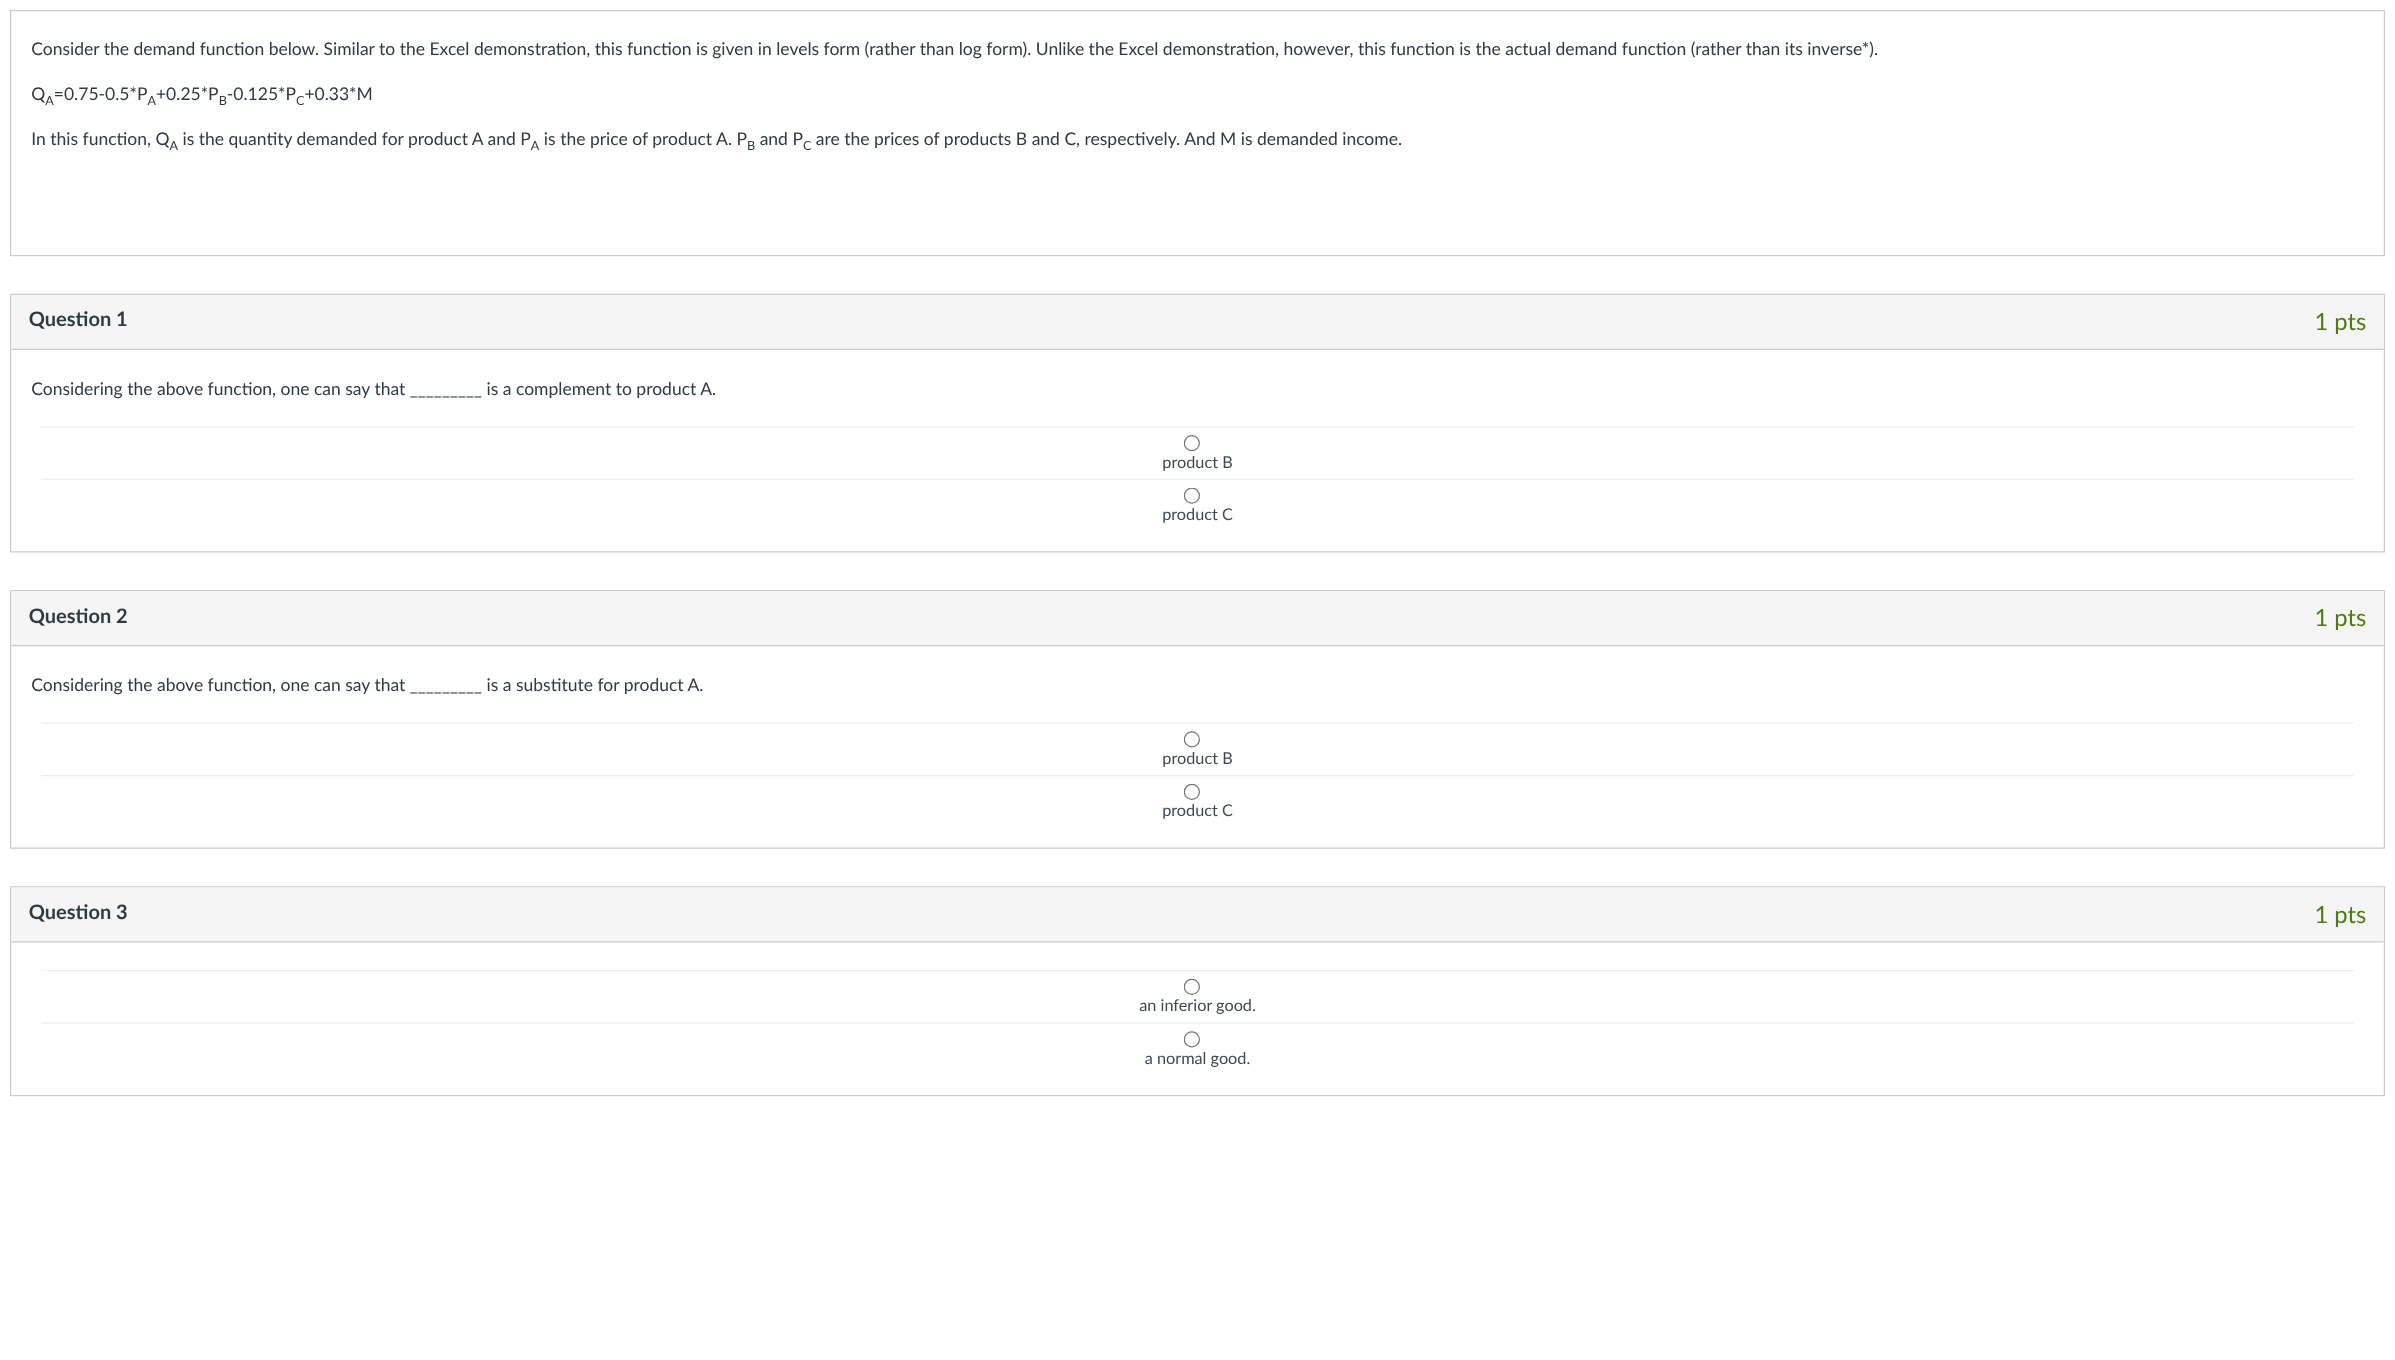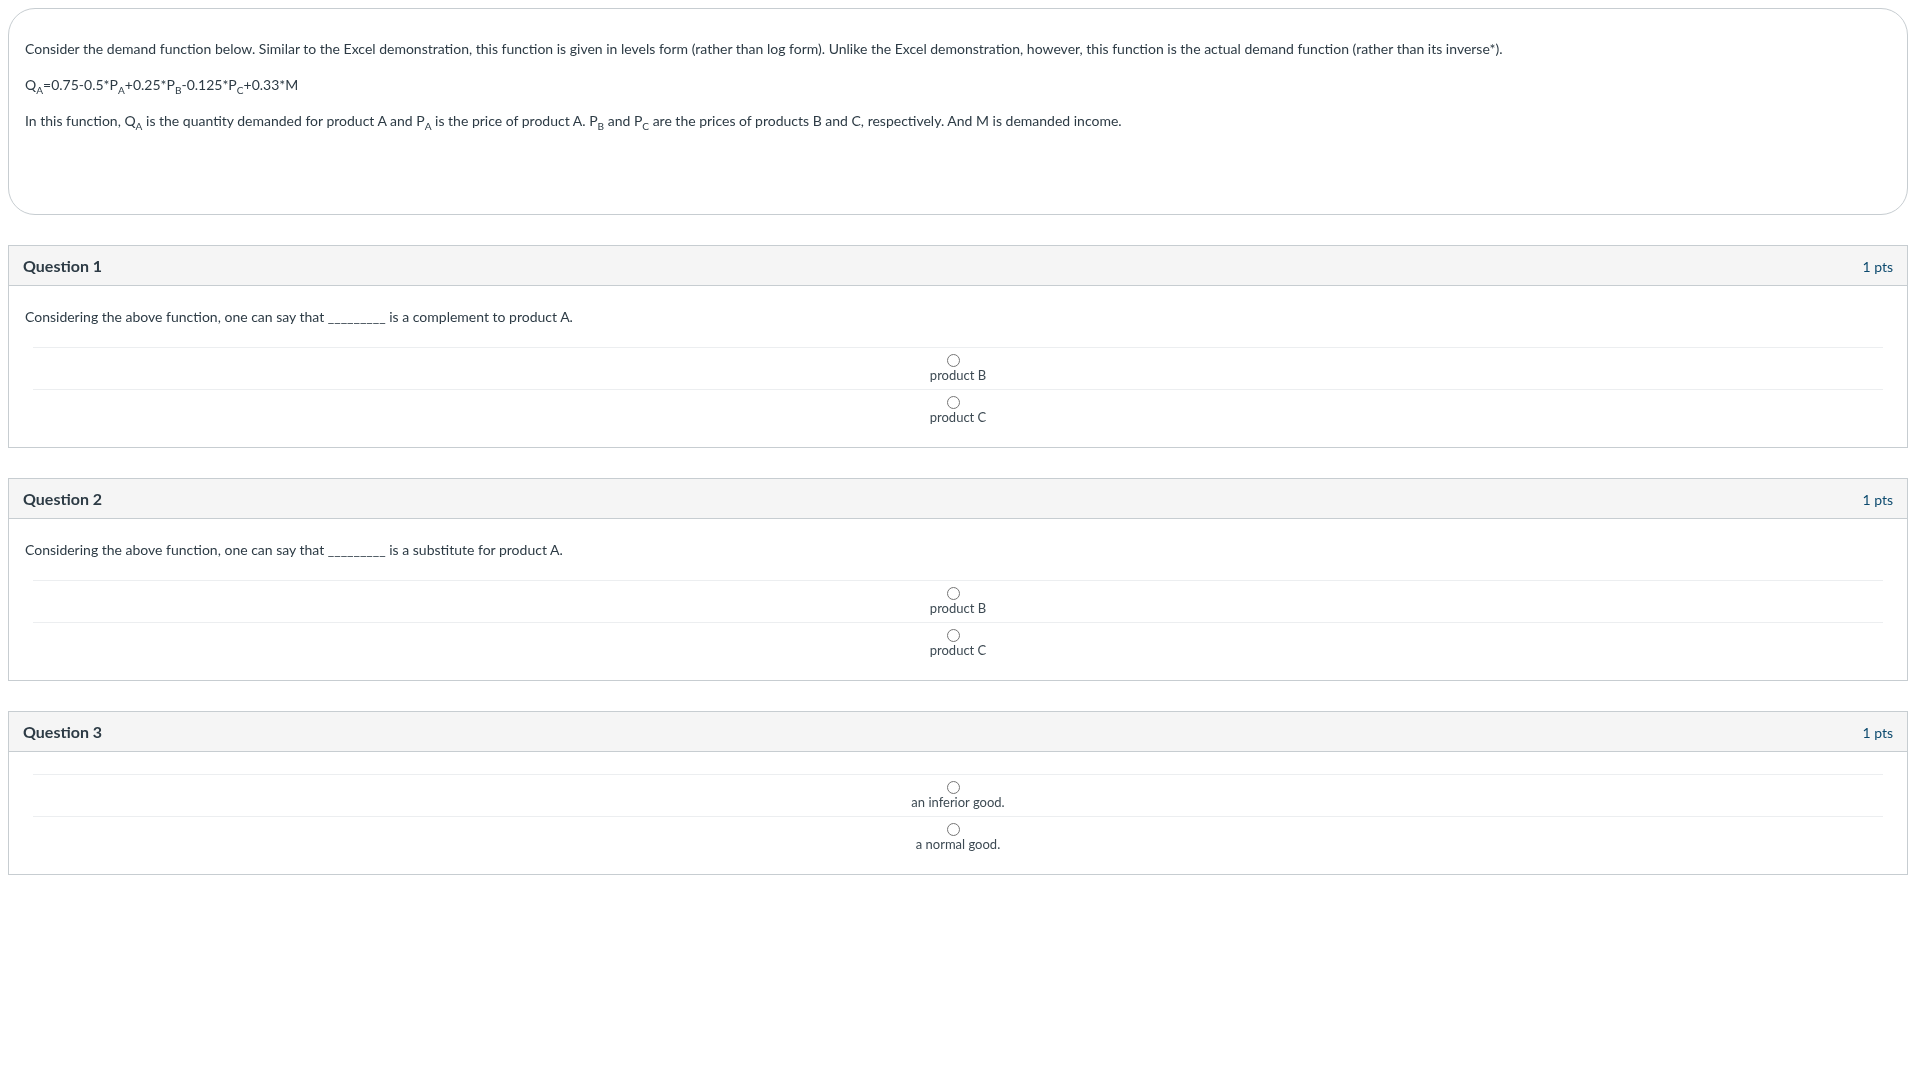--- a/index.html
+++ b/index.html
@@ -13,48 +13,47 @@
   }
   .page {
     padding: 8px;
   }
   .box {
     border: 1px solid #c7cdd1;
     background: #ffffff;
     margin-bottom: 30px;
   }
   .intro-box {
-    padding: 28px 16px 70px 16px;
+    padding: 18px 16px 70px 16px;
     line-height: 1.7;
-    border-radius: 27px;
   }
   .intro-box p {
     margin: 0 0 12px 0;
   }
   sub {
     font-size: 0.72em;
     vertical-align: sub;
     line-height: 0;
   }
   .question-header {
     display: flex;
     justify-content: space-between;
-    align-items: flex-end;
+    align-items: flex-start;
     background: #f5f5f5;
     border-bottom: 1px solid #c7cdd1;
     padding: 10px 14px;
   }
   .question-title {
     font-weight: 700;
     font-size: 16px;
     color: #2d3b45;
   }
   .question-pts {
-    font-size: 14px;
-    color: #0c4a6e;
+    font-size: 19px;
+    color: #4d7c0f;
   }
   .question-body {
     padding: 22px 16px 6px 16px;
   }
   .prompt {
     margin: 0 0 22px 0;
     color: #2d3b45;
     font-size: 14px;
   }
   .answers {

